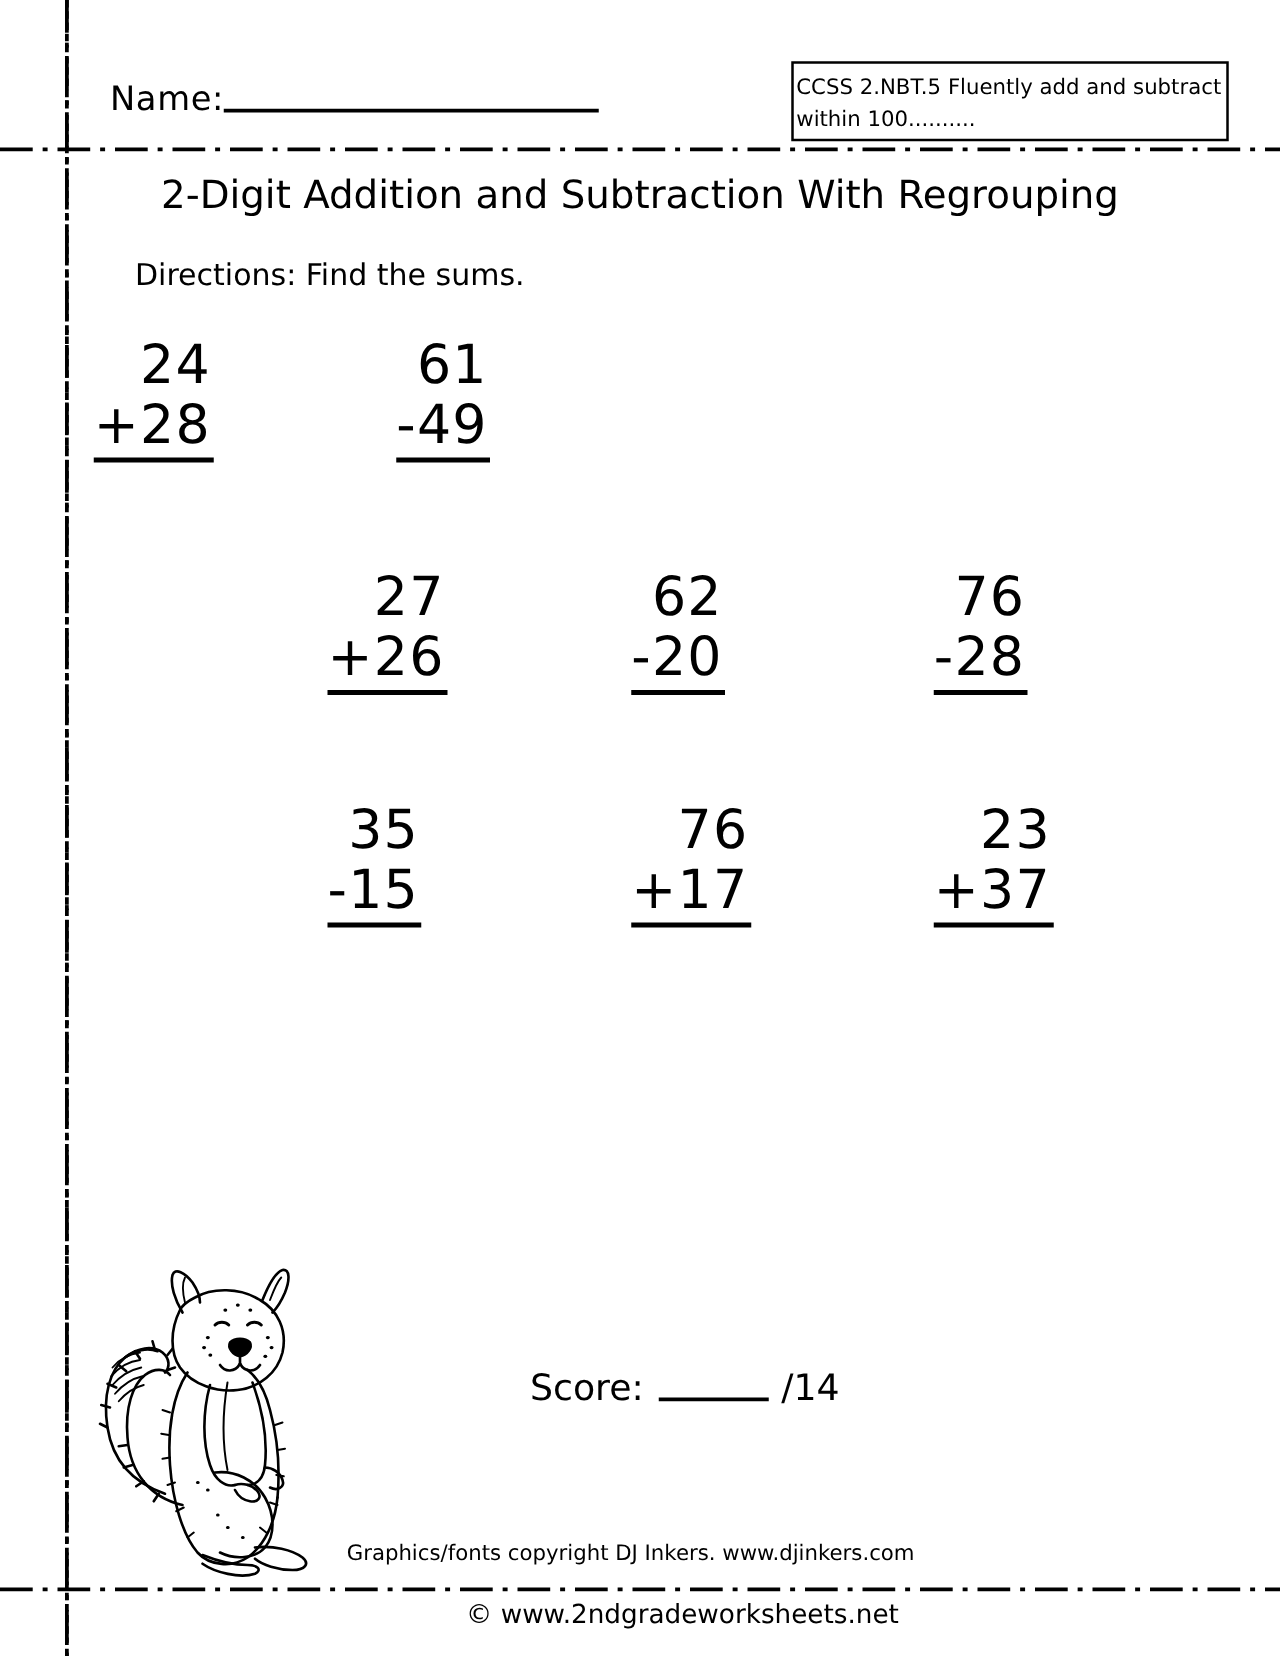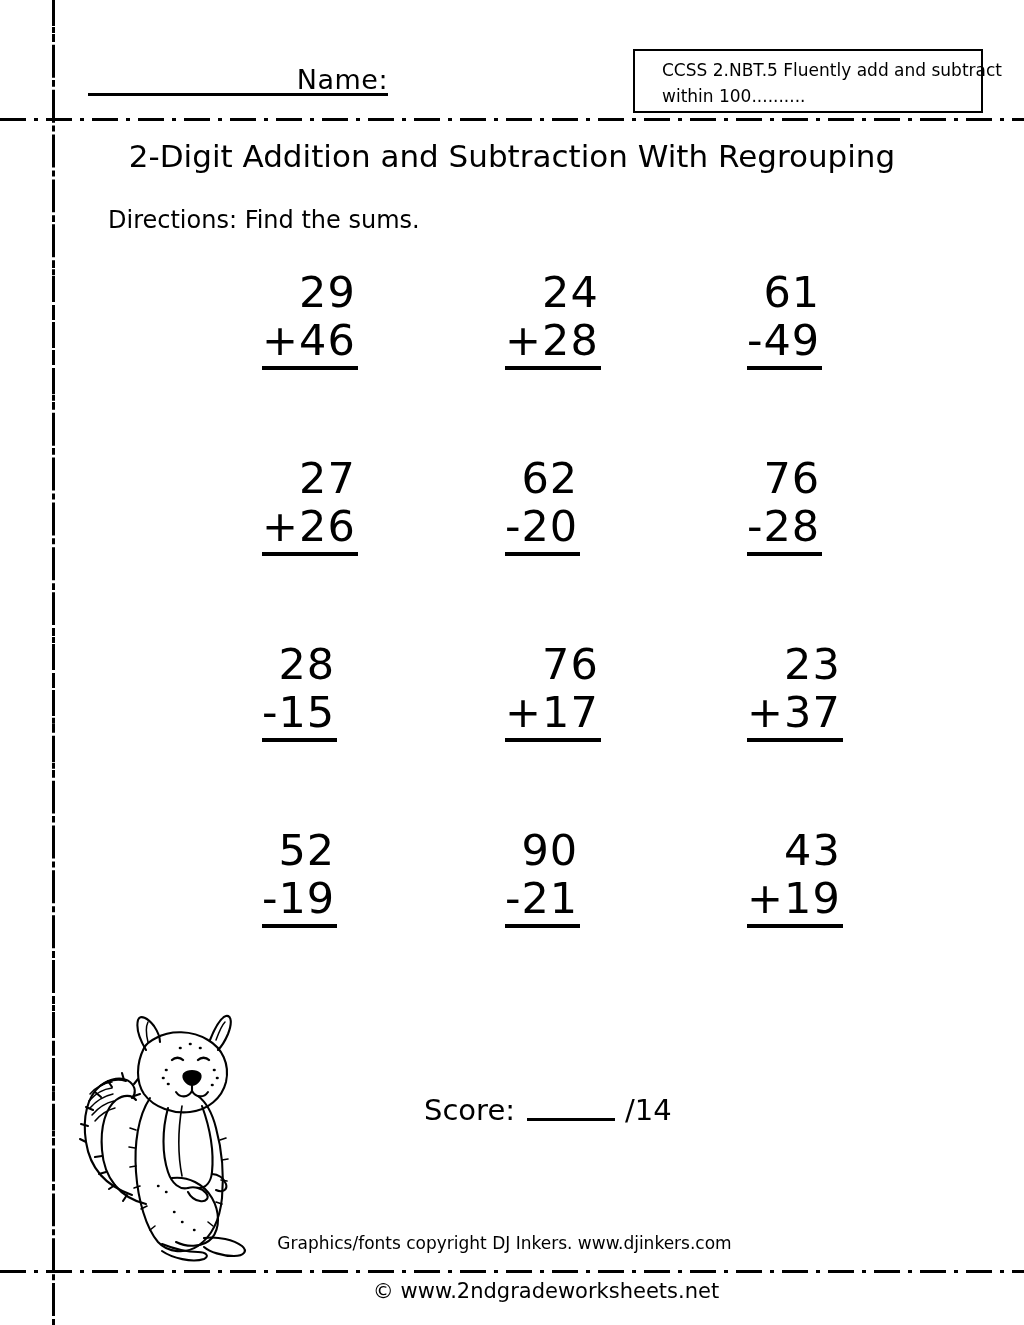--- a/index.html
+++ b/index.html
@@ -62,42 +62,41 @@
   .trim-h.bottom { top: 1270px; }
 
   
   .name-row {
     position: absolute;
     left: 88px;
     top: 66px;
     display: flex;
     align-items: flex-end;
     font-family: "DejaVu Sans", sans-serif;
-    flex-direction: column;
   }
   .name-label {
     font-size: 27px;
     letter-spacing: 0.5px;
     line-height: 1;
   }
   .name-blank {
     width: 300px;
     border-bottom: 3px solid #000;
     margin-bottom: 3px;
   }
 
   .ccss-box {
     position: absolute;
     left: 633px;
     top: 49px;
     width: 350px;
     height: 64px;
     border: 2.5px solid #000;
     box-sizing: border-box;
-    padding: 6px 8px 0 27px;
+    padding: 6px 8px 0 2px;
   }
   .ccss-line {
     font-size: 17px;
     line-height: 1.55;
     white-space: nowrap;
   }
 
   
   .title {
     position: absolute;
@@ -219,26 +218,20 @@
   <div class="ccss-line">CCSS  2.NBT.5  Fluently add and subtract</div>
   <div class="ccss-line">within 100..........</div>
 </div>
 
 <div class="title">2-Digit Addition and Subtraction With Regrouping</div>
 <div class="directions">Directions: Find the sums.</div>
 
 <div class="problems">
 
   <div class="prob-row">
-    <div class="prob-cell c0">
-      <span class="prob">
-        <span class="prob-top">29</span>
-        <span class="prob-bottom">+46</span>
-      </span>
-    </div>
     <div class="prob-cell c1">
       <span class="prob">
         <span class="prob-top">24</span>
         <span class="prob-bottom">+28</span>
       </span>
     </div>
     <div class="prob-cell c2">
       <span class="prob">
         <span class="prob-top">61</span>
         <span class="prob-bottom">-49</span>
@@ -263,58 +256,38 @@
       <span class="prob">
         <span class="prob-top">76</span>
         <span class="prob-bottom">-28</span>
       </span>
     </div>
   </div>
 
   <div class="prob-row">
     <div class="prob-cell c0">
       <span class="prob">
-        <span class="prob-top">28</span>
+        <span class="prob-top">35</span>
         <span class="prob-bottom">-15</span>
       </span>
     </div>
     <div class="prob-cell c1">
       <span class="prob">
         <span class="prob-top">76</span>
         <span class="prob-bottom">+17</span>
       </span>
     </div>
     <div class="prob-cell c2">
       <span class="prob">
         <span class="prob-top">23</span>
         <span class="prob-bottom">+37</span>
       </span>
     </div>
   </div>
 
-  <div class="prob-row">
-    <div class="prob-cell c0">
-      <span class="prob">
-        <span class="prob-top">52</span>
-        <span class="prob-bottom">-19</span>
-      </span>
-    </div>
-    <div class="prob-cell c1">
-      <span class="prob">
-        <span class="prob-top">90</span>
-        <span class="prob-bottom">-21</span>
-      </span>
-    </div>
-    <div class="prob-cell c2">
-      <span class="prob">
-        <span class="prob-top">43</span>
-        <span class="prob-bottom">+19</span>
-      </span>
-    </div>
-  </div>
 
 </div>
 
 <div class="squirrel">
   <svg viewBox="0 0 215 275" xmlns="http://www.w3.org/2000/svg">
     <g fill="none" stroke="#000" stroke-width="2.1" stroke-linecap="round" stroke-linejoin="round">
 
       <path d="M70 205 C 44 196 28 178 24 152 C 20 126 26 106 38 96
                C 48 88 60 86 68 92 C 74 97 74 104 70 108"></path>
       <path d="M84 214 C 58 208 42 188 40 160 C 38 136 44 118 54 110

